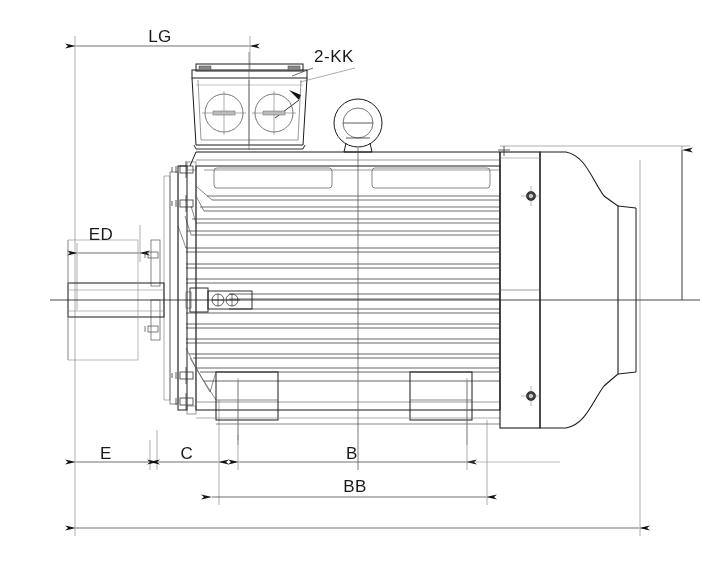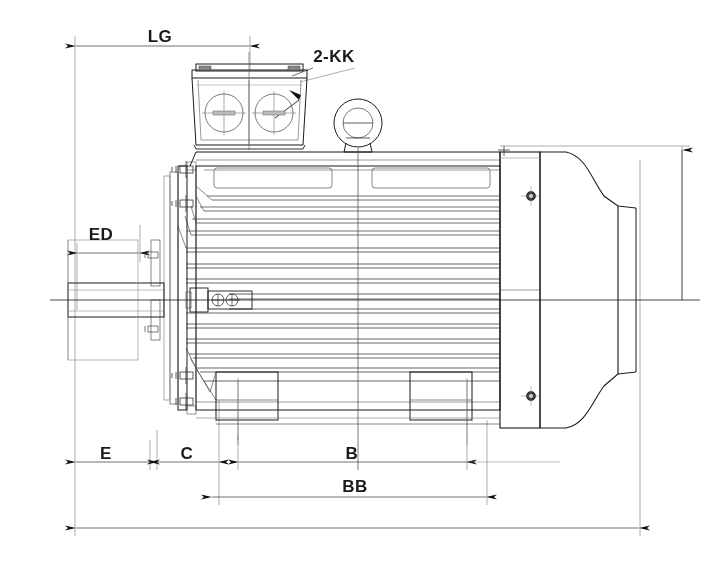--- a/index.html
+++ b/index.html
@@ -10,21 +10,20 @@
   }
   body {
     font-family: "Liberation Sans", sans-serif;
   }
   #drawing-root {
     position: relative;
     width: 710px;
     height: 573px;
     background: #ffffff;
     overflow: hidden;
-    font-weight: bold;
   }
   #drawing-svg {
     position: absolute;
     left: 0;
     top: 0;
     width: 710px;
     height: 573px;
     display: block;
   }
   .dim-text {

